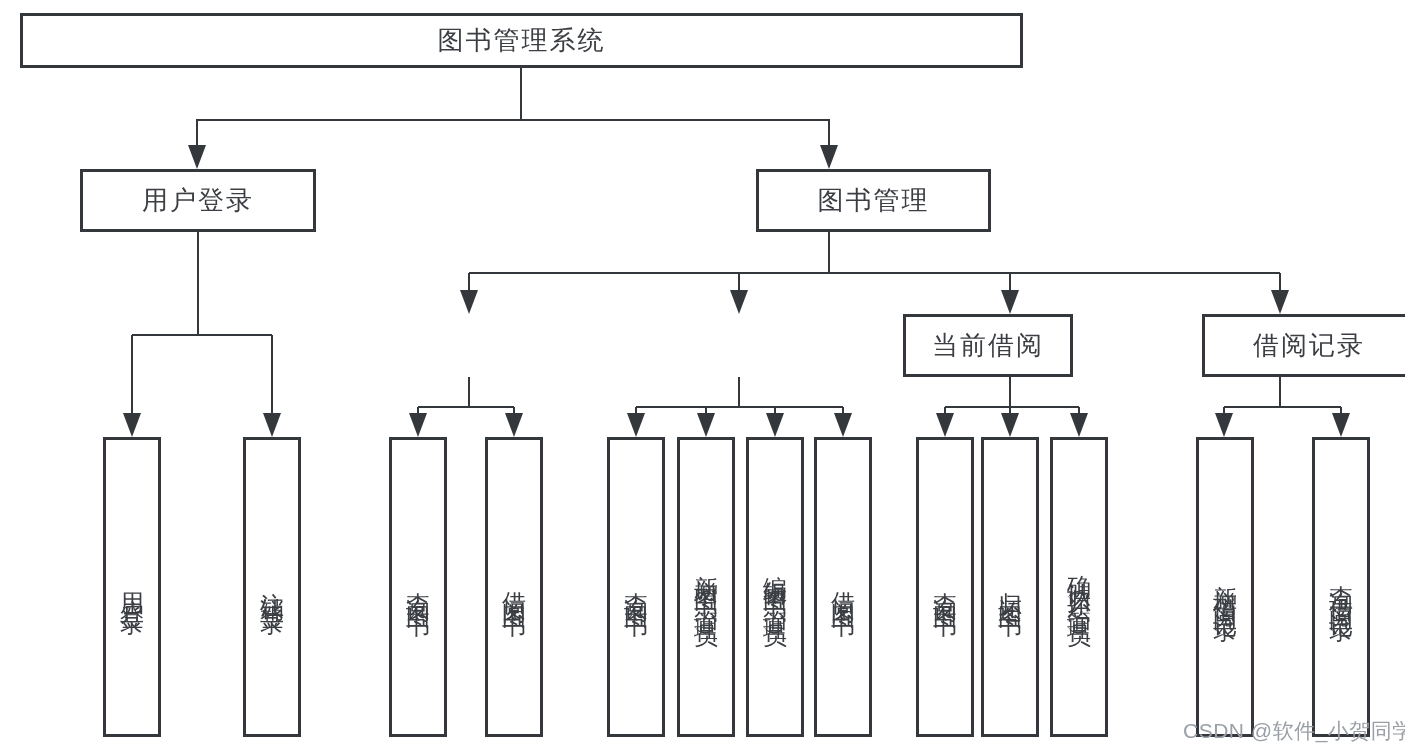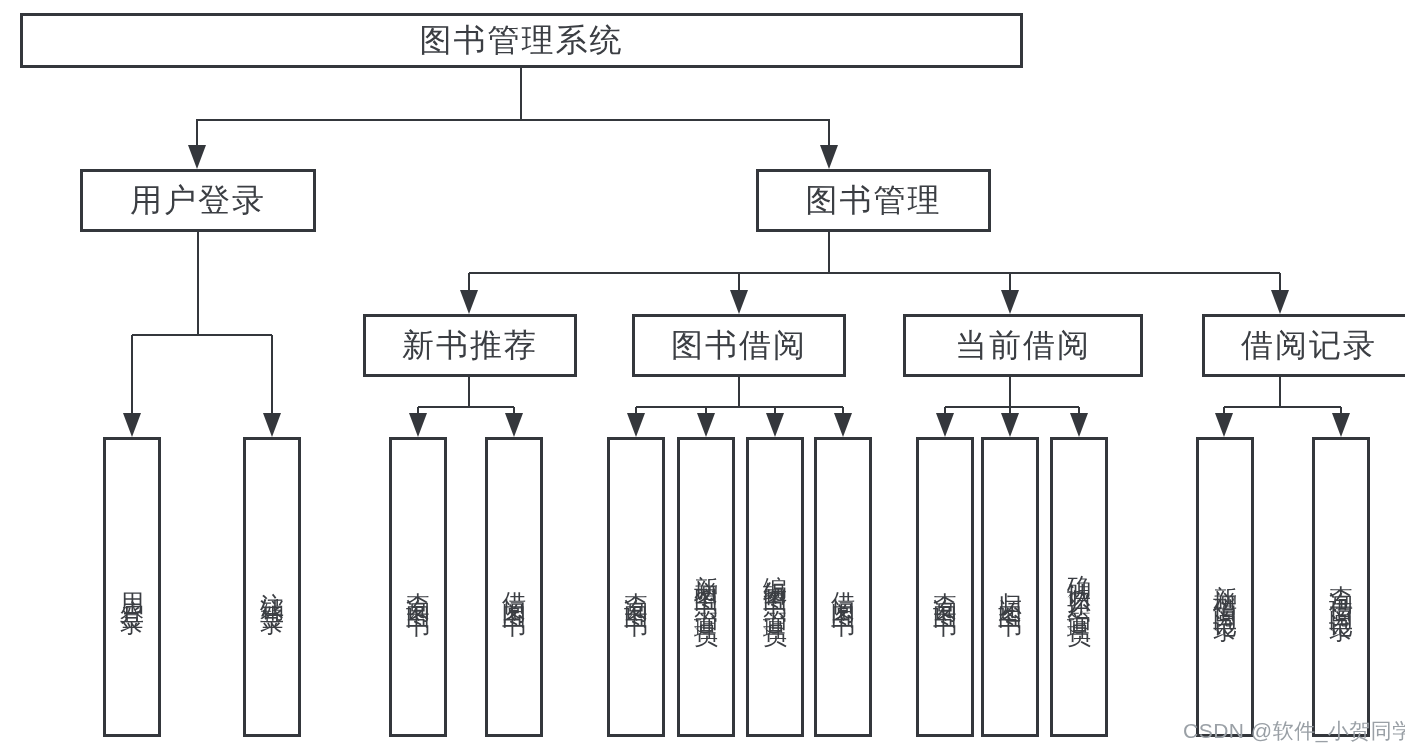--- a/index.html
+++ b/index.html
@@ -25,21 +25,21 @@
   }
   .node {
     position: absolute;
     box-sizing: border-box;
     border: 3px solid #34373c;
     background: #ffffff;
     display: flex;
     align-items: center;
     justify-content: center;
     color: #3b3e43;
-    font-size: 32px;
+    font-size: 26px;
     letter-spacing: 2px;
     white-space: nowrap;
   }
   .leaf {
     position: absolute;
     box-sizing: border-box;
     border: 3px solid #34373c;
     background: #ffffff;
     display: flex;
     align-items: center;
@@ -117,23 +117,21 @@
       <polygon points="1215,413 1233,413 1224,437"></polygon>
       <polygon points="1332,413 1350,413 1341,437"></polygon>
     </g>
   </svg>
 
   <div class="node" style="left:20px; top:13px; width:1003px; height:55px;">图书管理系统</div>
 
   <div class="node" style="left:80px; top:169px; width:236px; height:63px;">用户登录</div>
   <div class="node" style="left:712px; top:169px; width:235px; height:63px;margin-left:44px;">图书管理</div>
 
-  <div class="node" style="left:363px; top:314px; width:214px; height:63px;">新书推荐</div>
-  <div class="node" style="left:632px; top:314px; width:214px; height:63px;">图书借阅</div>
-  <div class="node" style="left:903px; top:314px; width:240px; height:63px;">当前借阅</div>
+  <div class="node" style="left:903px; top:314px; width:170px; height:63px;">当前借阅</div>
   <div class="node" style="left:1202px; top:314px; width:214px; height:63px;">借阅记录</div>
 
   <div class="leaf" style="left:103px;">
     <span>用户登录</span>
   </div>
   <div class="leaf" style="left:243px;">
     <span>注销登录</span>
   </div>
 
   <div class="leaf" style="left:389px;">

